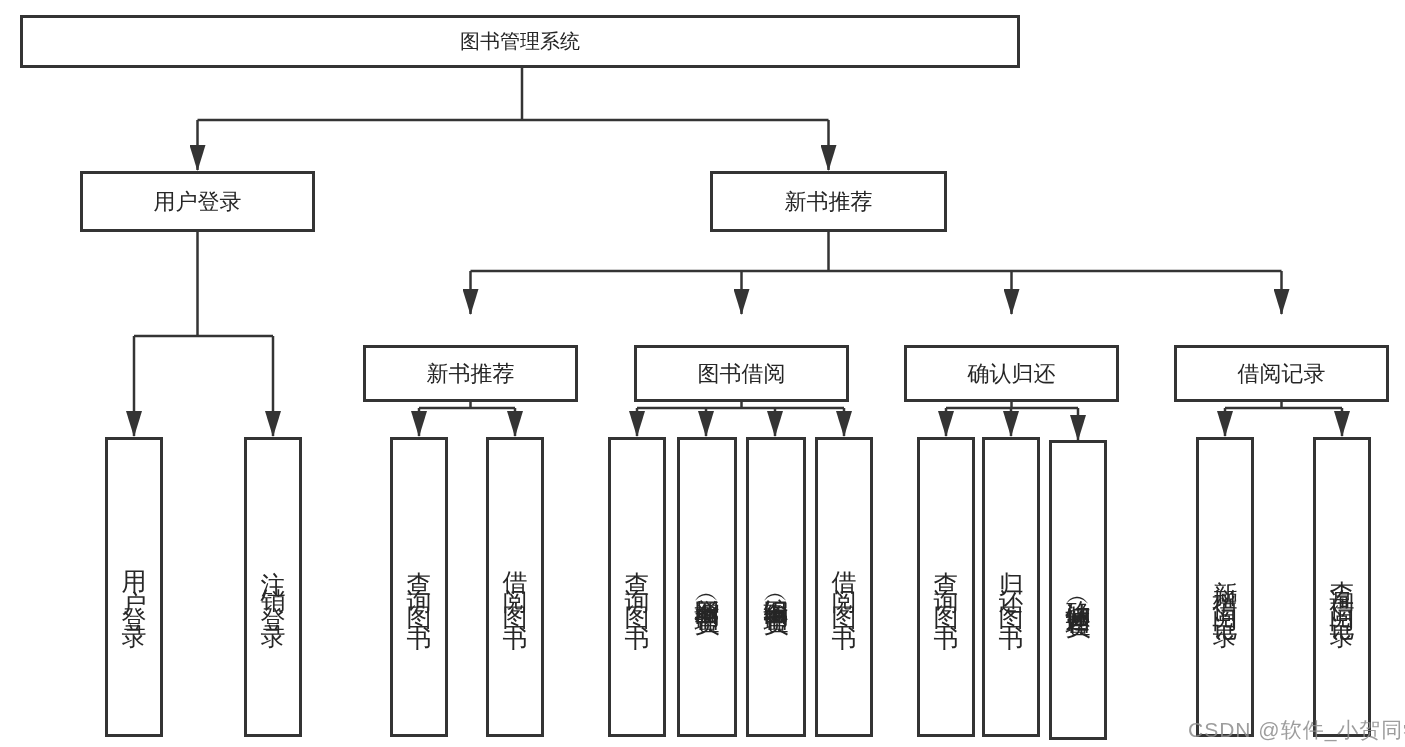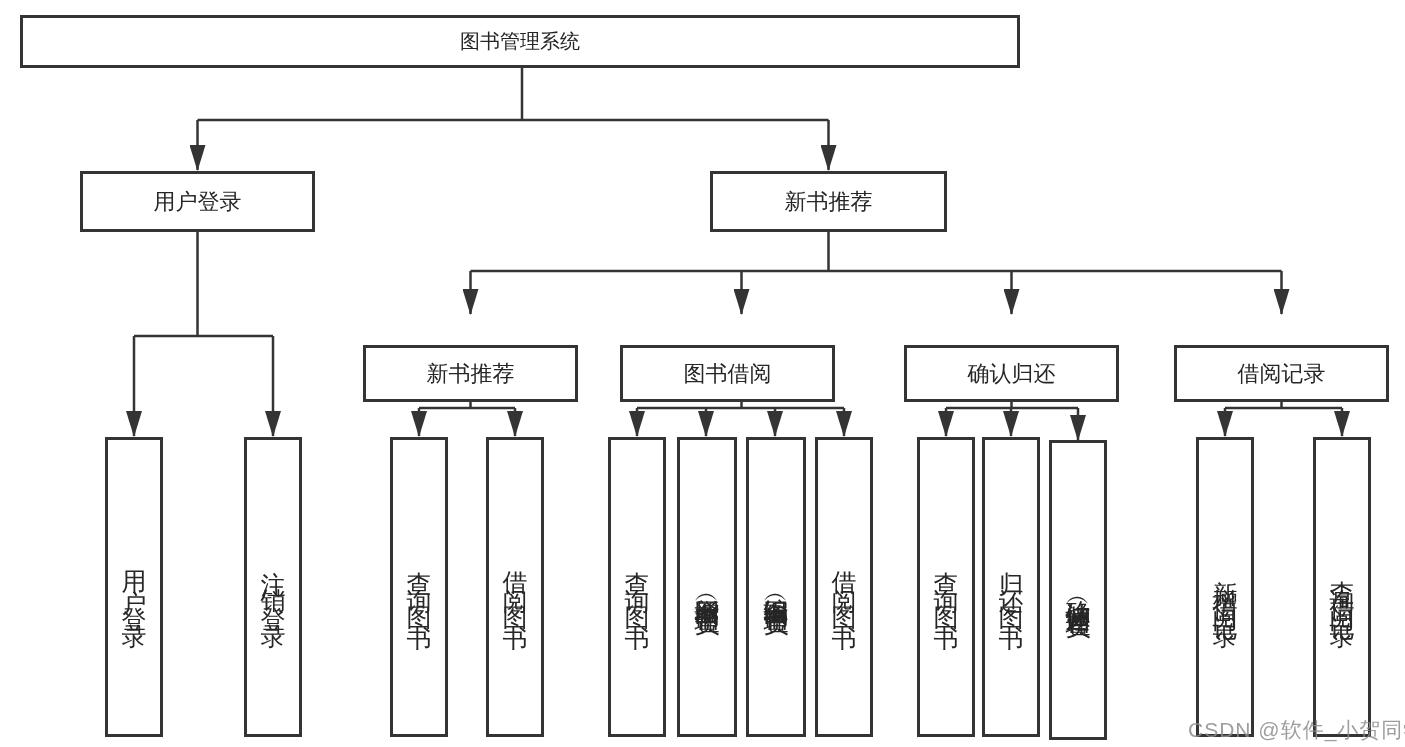--- a/index.html
+++ b/index.html
@@ -96,21 +96,21 @@
       <path d="M1342,408 V436" marker-end="url(#arw)"></path>
     </g>
   </svg>
 
   <div class="box root">图书管理系统</div>
 
   <div class="box lvl2" style="left:80px">用户登录</div>
   <div class="box lvl2" style="left:710px;width:237px">新书推荐</div>
 
   <div class="box lvl3" style="left:363px">新书推荐</div>
-  <div class="box lvl3" style="left:620px">图书借阅</div>
+  <div class="box lvl3" style="left:634px">图书借阅</div>
   <div class="box lvl3" style="left:904px">确认归还</div>
   <div class="box lvl3" style="left:1174px">借阅记录</div>
 
   <div class="box leaf gap-lg" style="left:105px">用户登录</div>
   <div class="box leaf gap-lg" style="left:244px">注销登录</div>
 
   <div class="box leaf gap-lg" style="left:390px">查询图书</div>
   <div class="box leaf gap-lg" style="left:486px">借阅图书</div>
 
   <div class="box leaf gap-lg" style="left:608px">查询图书</div>

